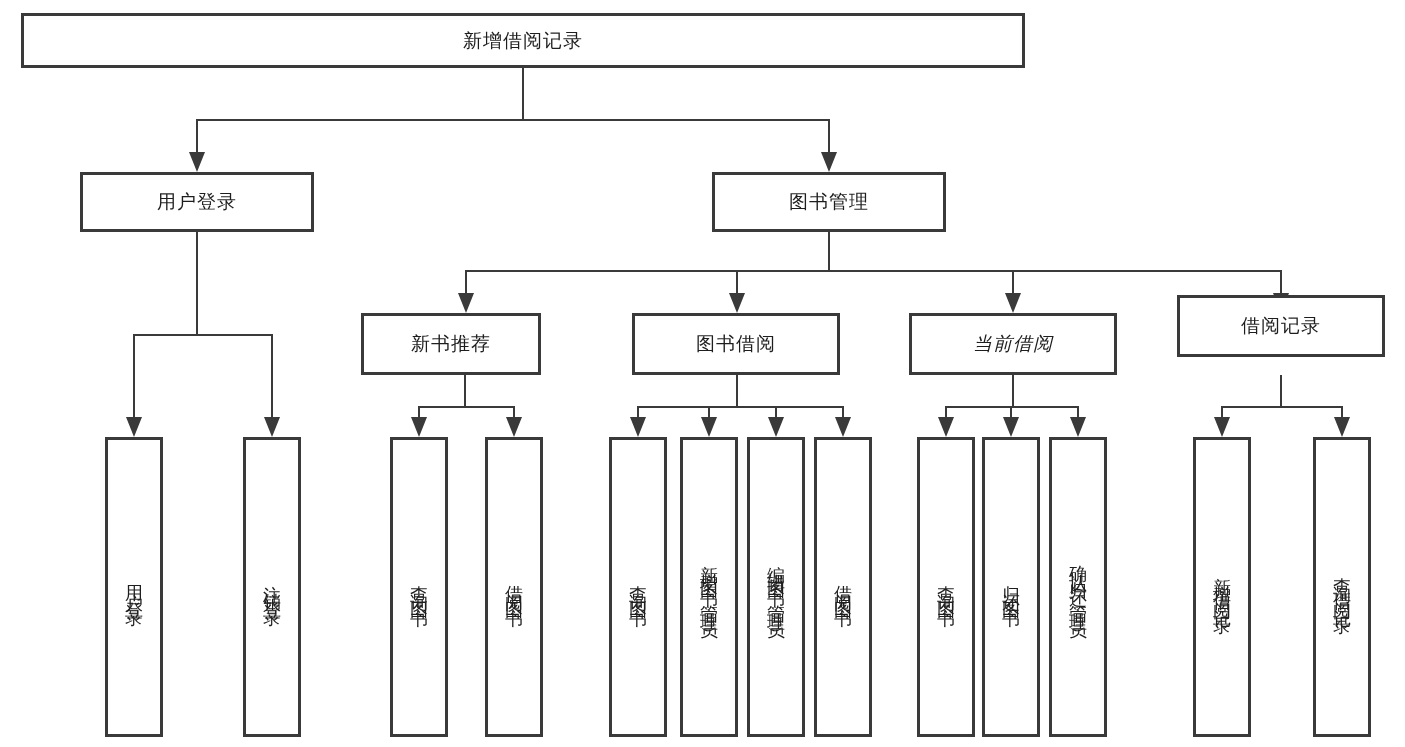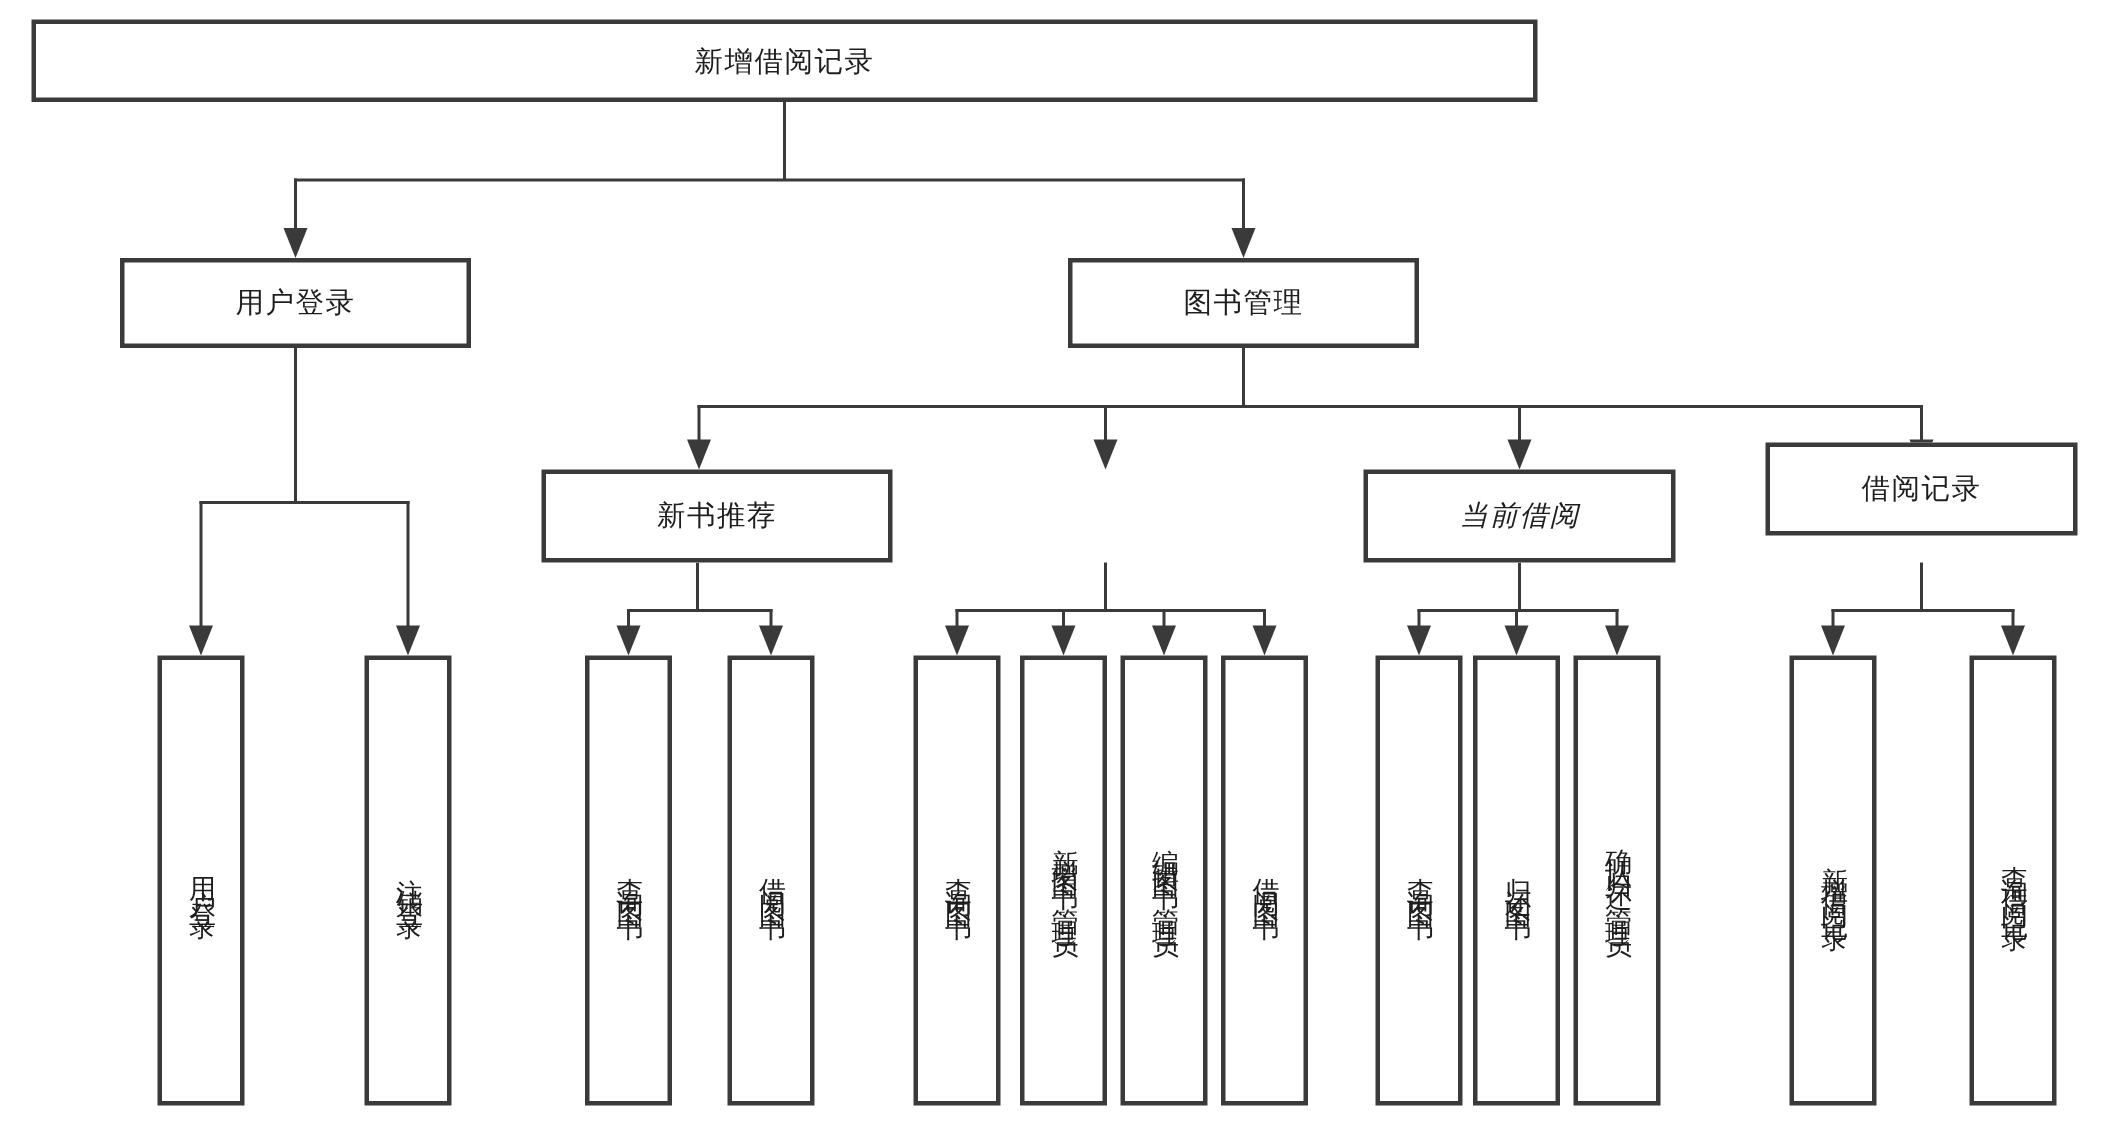--- a/index.html
+++ b/index.html
@@ -98,22 +98,25 @@
     <span>新增借阅记录</span>
   </div>
 
   <div class="box hbox" style="left:80px;top:172px;width:234px;height:60px;">
     <span>用户登录</span>
   </div>
   <div class="box hbox" style="left:712px;top:172px;width:234px;height:60px;">
     <span>图书管理</span>
   </div>
 
-  <div class="box hbox" style="left:361px;top:313px;width:234px;height:62px;">
+  <div class="box hbox" style="left:361px;top:313px;width:180px;height:62px;">
     <span>新书推荐</span>
+  </div>
+  <div class="box hbox" style="left:632px;top:313px;width:208px;height:62px;">
+    <span>图书借阅</span>
   </div>
   <div class="box hbox" style="left:909px;top:313px;width:208px;height:62px;font-style:italic;">
     <span>当前借阅</span>
   </div>
   <div class="box hbox" style="left:1177px;top:295px;width:208px;height:62px;">
     <span>借阅记录</span>
   </div>
 
   <div class="box leaf" style="left:105px;top:437px;width:58px;height:300px;">
     <span>用户登录</span>

